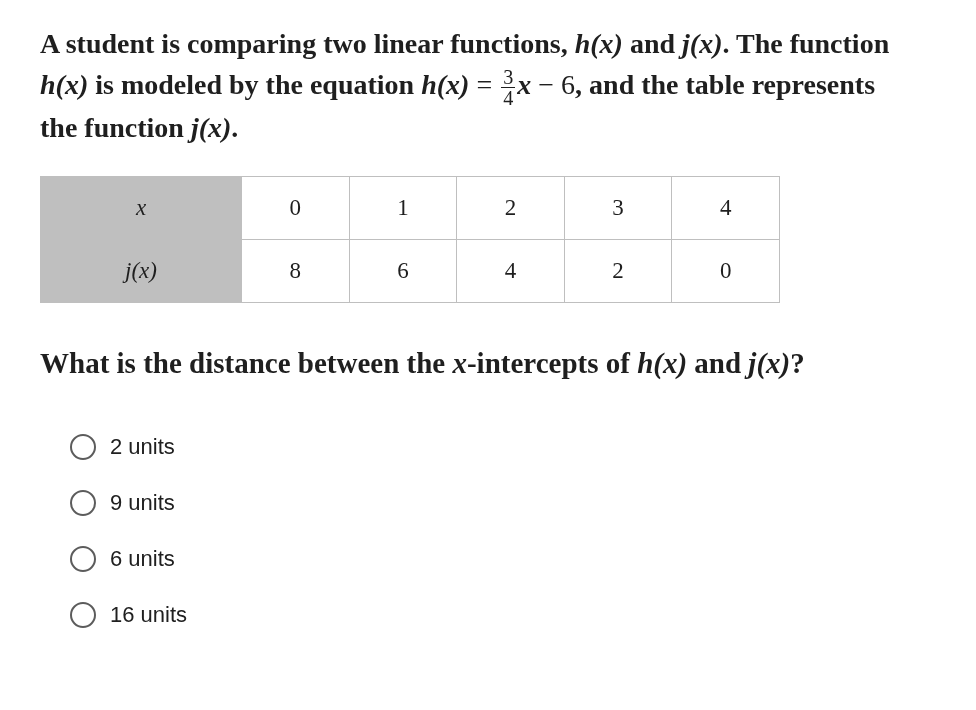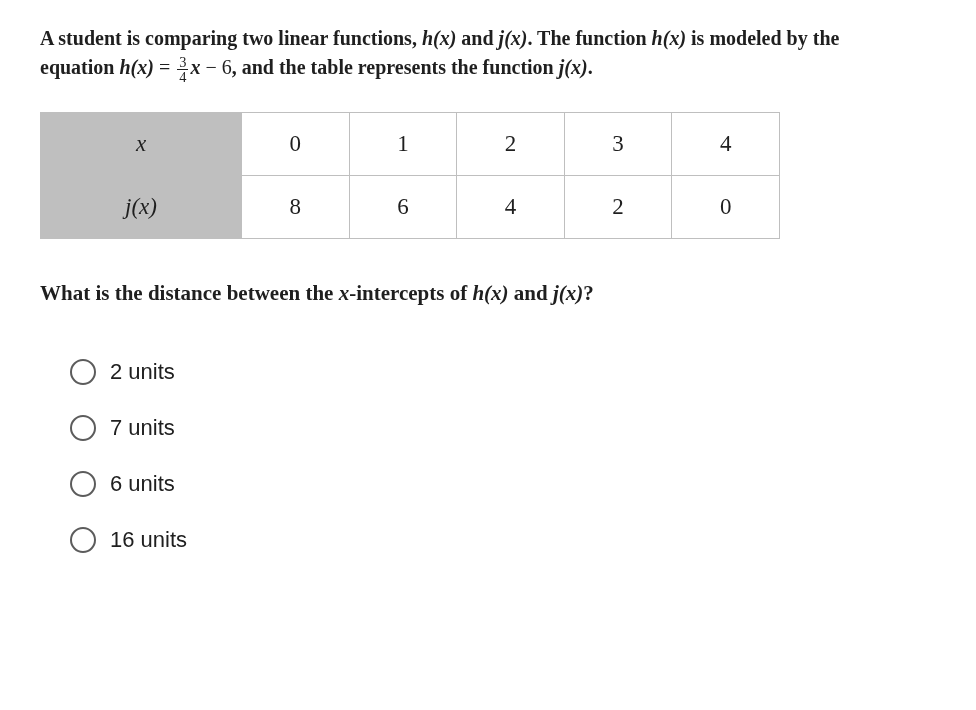--- a/index.html
+++ b/index.html
@@ -8,21 +8,21 @@
     width: 976px;
     height: 710px;
     background: #ffffff;
     font-family: "Times New Roman", Georgia, serif;
     color: #1f1f1f;
   }
   .page {
     padding: 24px 40px;
   }
   .prompt {
-    font-size: 20px;
+    font-size: 28px;
     font-weight: bold;
     line-height: 1.45;
     margin-bottom: 28px;
     max-width: 860px;
   }
   .fn { font-style: italic; font-family: "Times New Roman", serif; }
   
   .frac {
     display: inline-block;
     vertical-align: -0.55em;
@@ -48,21 +48,21 @@
     text-align: center;
     vertical-align: middle;
   }
   table.data td.headcell {
     background: #bfbfbf;
     width: 200px;
     font-style: italic;
   }
 
   .question {
-    font-size: 21px;
+    font-size: 29px;
     font-weight: bold;
     line-height: 1.4;
     margin-bottom: 50px;
     max-width: 880px;
   }
 
   .options { margin-left: 30px; }
   .option {
     display: flex;
     align-items: center;
@@ -116,21 +116,21 @@
     <span>What is the distance between the </span><span class="fn">x</span><span>-intercepts of </span><span class="fn">h(x)</span><span> and </span><span class="fn">j(x)</span><span>?</span>
   </div>
 
   <div class="options">
     <div class="option">
       <div class="radio"></div>
       <span>2 units</span>
     </div>
     <div class="option">
       <div class="radio"></div>
-      <span>7 units</span>
+      <span>9 units</span>
     </div>
     <div class="option">
       <div class="radio"></div>
       <span>6 units</span>
     </div>
     <div class="option">
       <div class="radio"></div>
       <span>16 units</span>
     </div>
   </div>

